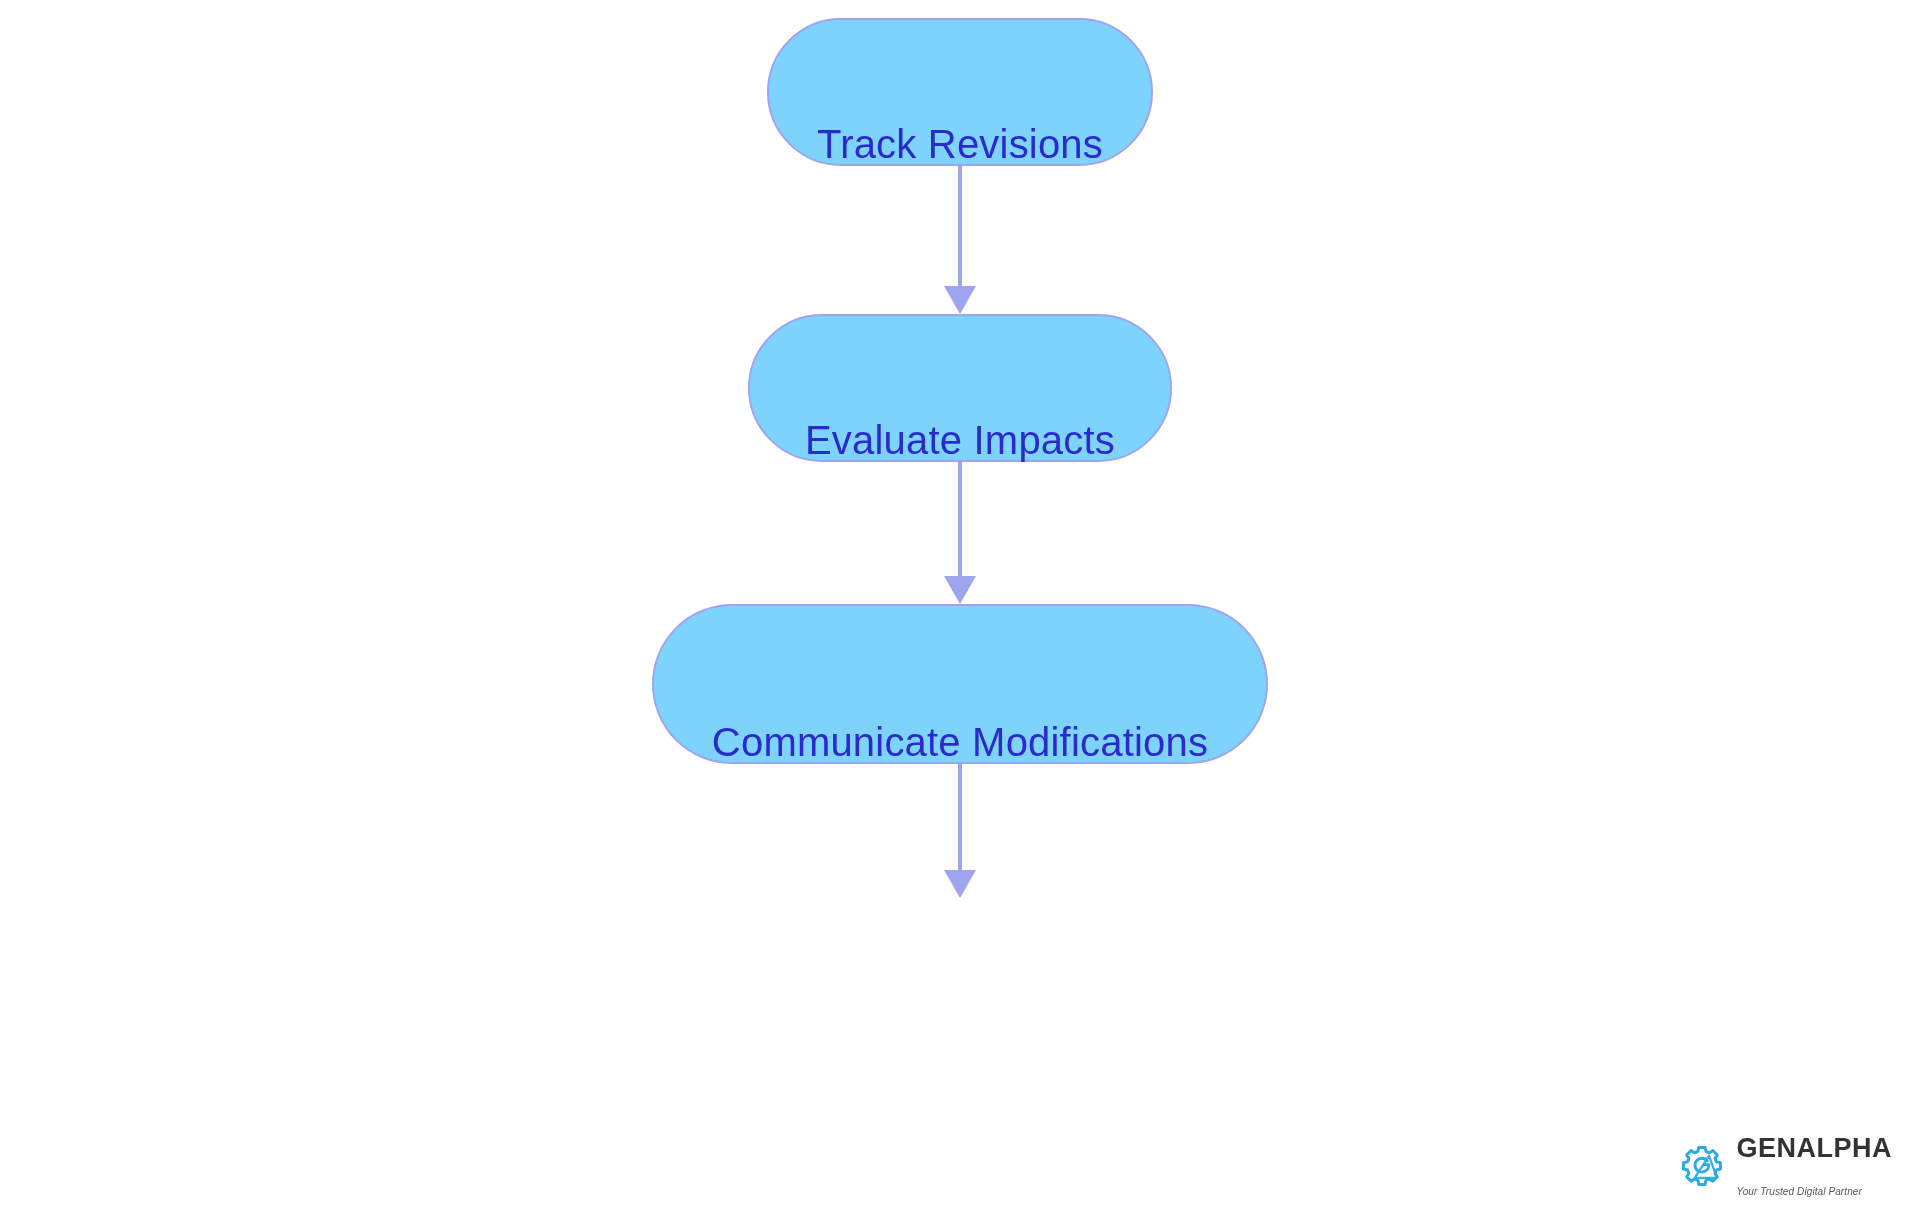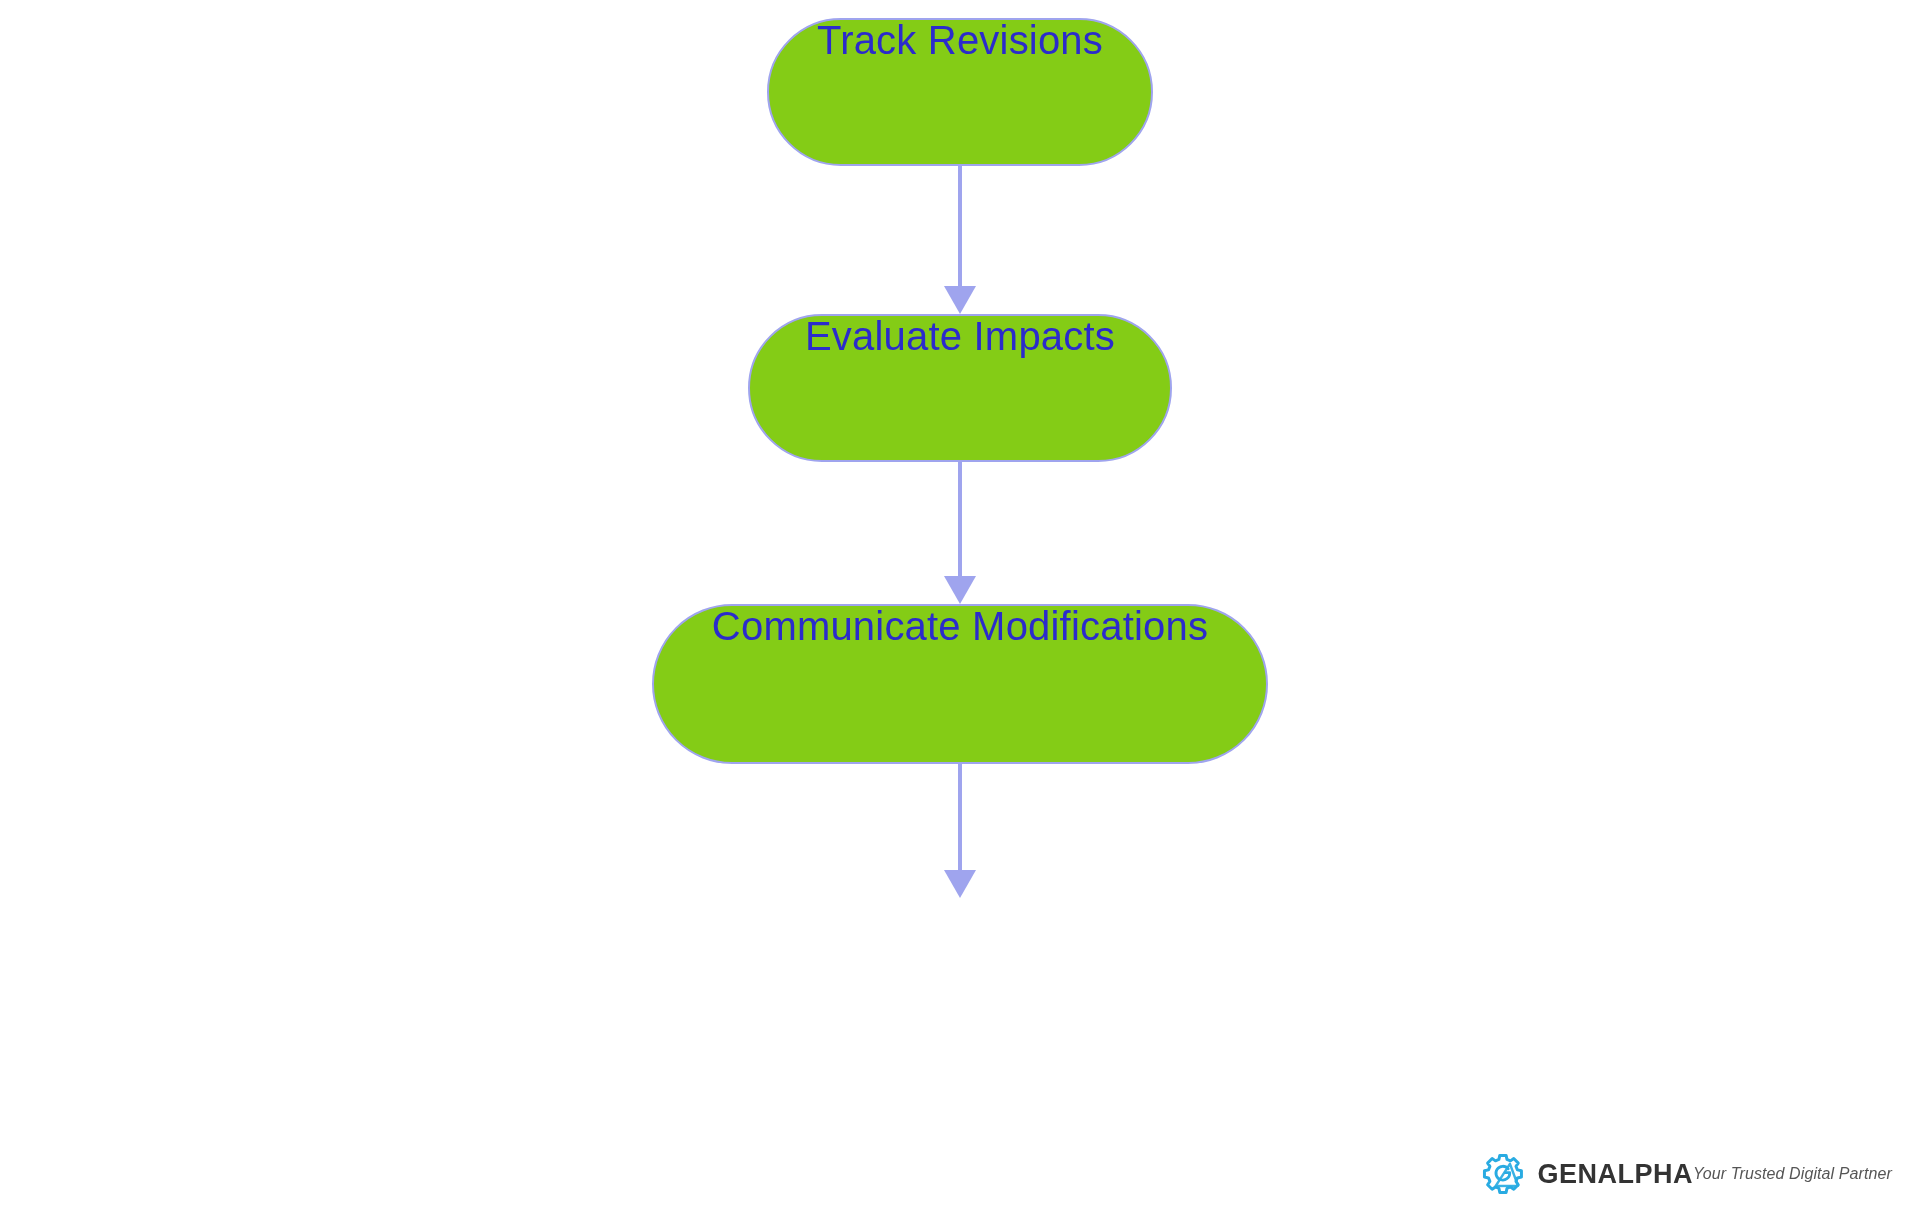--- a/index.html
+++ b/index.html
@@ -21,23 +21,23 @@
     width: 1920px;
     height: 1215px;
     background: #ffffff;
   }
 
   
   .flow-node {
     position: absolute;
     box-sizing: border-box;
     display: flex;
-    align-items: flex-start;
+    align-items: flex-end;
     justify-content: center;
-    background: #84cc16;
+    background: #7dd3fc;
     border: 2px solid #9fa4ee;
     border-radius: 999px;
     transform: translateX(-50%);
   }
   .flow-node .node-label {
     color: #2b2bcc;
     font-family: "Liberation Sans", sans-serif;
     font-size: 40px;
     font-weight: 400;
     letter-spacing: 0.2px;
@@ -98,36 +98,37 @@
     gap: 10px;
   }
   #brand-logo .logo-mark {
     width: 46px;
     height: 46px;
     flex: 0 0 auto;
     display: block;
   }
   #brand-logo .logo-text {
     display: flex;
-    flex-direction: row;
+    flex-direction: column;
     justify-content: flex-end;
     line-height: 1;
+    gap: 20px;
   }
   #brand-logo .logo-name {
     color: #333333;
     font-family: "Liberation Sans", sans-serif;
     font-size: 27px;
     font-weight: bold;
     letter-spacing: 0.5px;
     white-space: nowrap;
   }
   #brand-logo .logo-tagline {
     color: #555555;
     font-family: "Liberation Sans", sans-serif;
-    font-size: 16px;
+    font-size: 10px;
     font-style: italic;
     font-weight: normal;
     letter-spacing: 0.1px;
     white-space: nowrap;
     margin-top: 5px;
   }
 </style>
 </head>
 <body>
 

